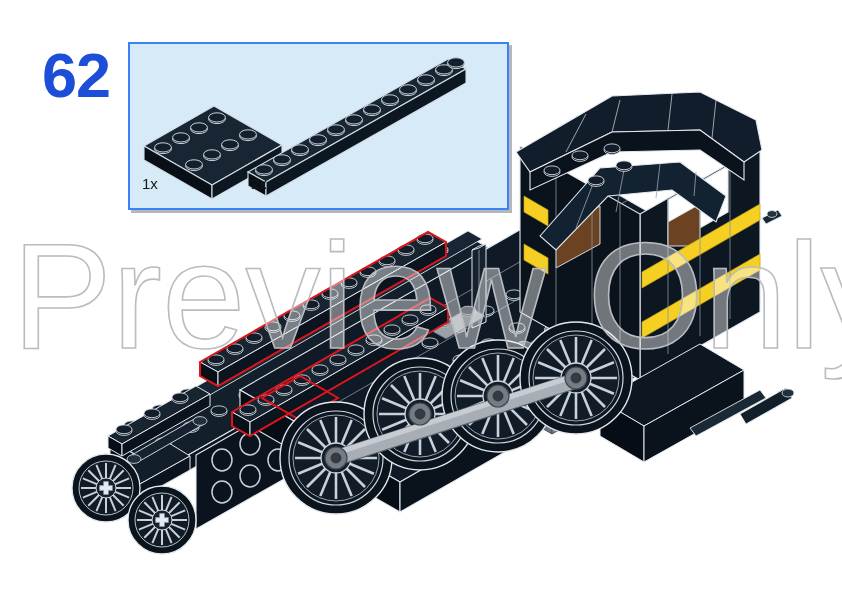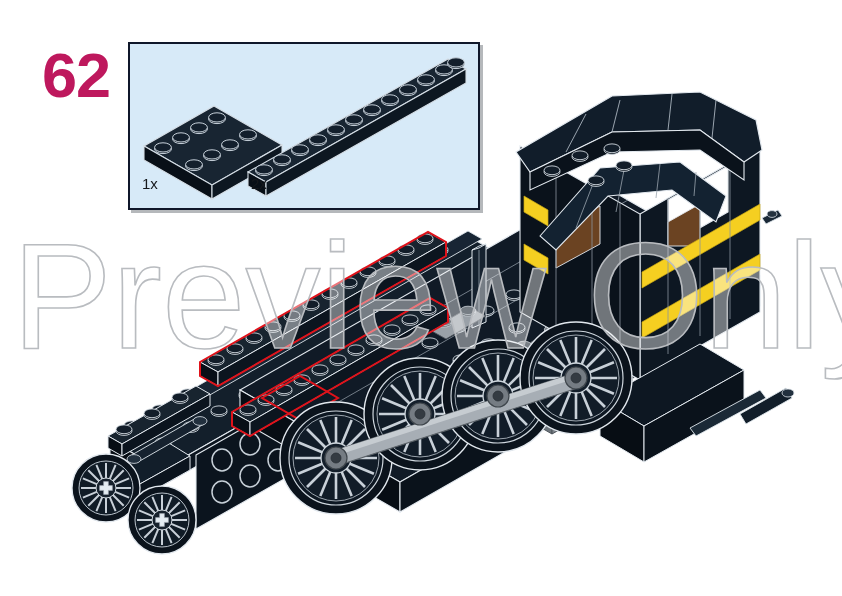--- a/index.html
+++ b/index.html
@@ -26,33 +26,33 @@
   
   #step-number {
     position: absolute;
     left: 42px;
     top: 44px;
     font-family: "Liberation Sans", sans-serif;
     font-weight: bold;
     font-size: 63px;
     line-height: 63px;
     letter-spacing: -1px;
-    color: #be185d;
+    color: #1d4ed8;
     user-select: none;
   }
 
   
   #parts-box {
     position: absolute;
     left: 128px;
     top: 42px;
-    width: 352px;
+    width: 381px;
     height: 168px;
     background: #d7eaf8;
-    border: 2px solid #0f172a;
+    border: 2px solid #3b82f6;
     box-sizing: border-box;
     box-shadow: 3px 3px 0 0 rgba(120,125,132,0.55);
   }
   #parts-box .part-svg {
     position: absolute;
     left: 0; top: 0;
   }
   .qty-label {
     position: absolute;
     font-family: "Liberation Sans", sans-serif;

